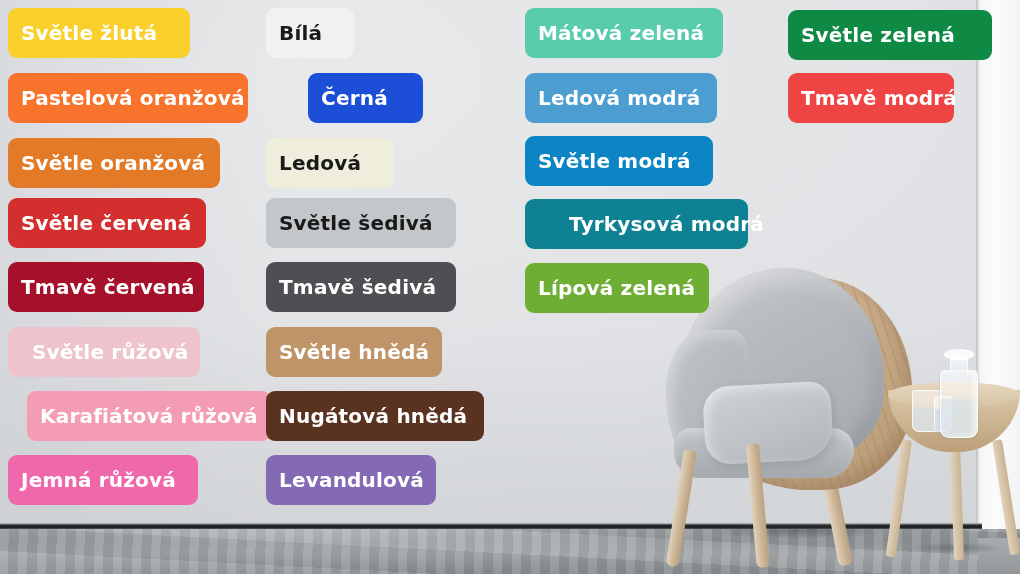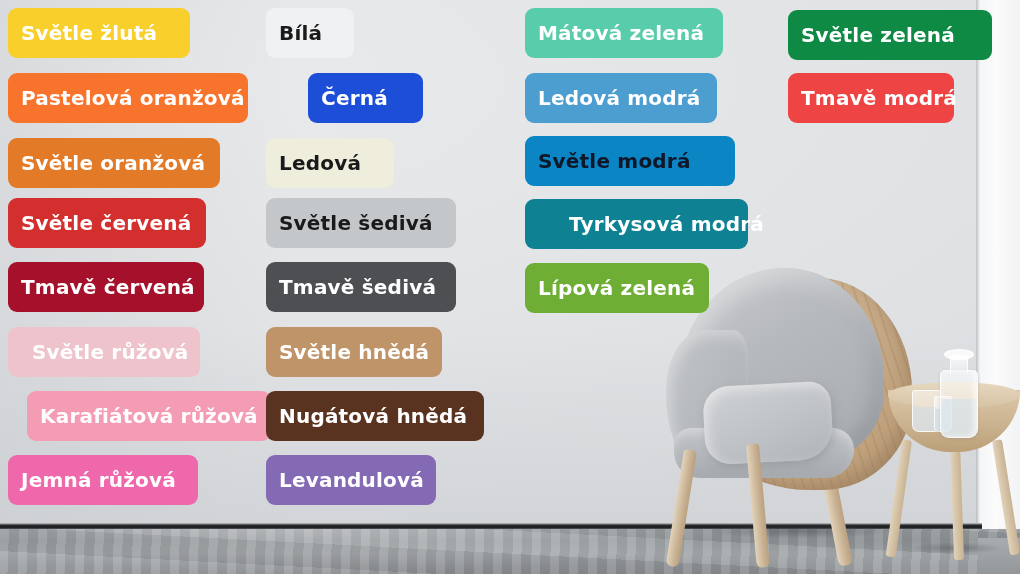--- a/index.html
+++ b/index.html
@@ -229,20 +229,20 @@
       <div class="swatch" style="left: 266px; top: 8px; width: 88px; background: rgb(239, 241, 243); color: rgb(26, 26, 26);">Bílá</div>
       <div class="swatch" style="left: 266px; top: 73px; width: 115px; background: #1d4ed8; color: rgb(255, 255, 255); margin-left: 42px;">Černá</div>
       <div class="swatch" style="left: 266px; top: 138px; width: 128px; background: rgb(239, 237, 220); color: rgb(26, 26, 26);">Ledová</div>
       <div class="swatch" style="left: 266px; top: 198px; width: 190px; background: rgb(195, 199, 202); color: rgb(26, 26, 26);">Světle šedivá</div>
       <div class="swatch" style="left: 266px; top: 262px; width: 190px; background: rgb(77, 79, 82); color: rgb(255, 255, 255);">Tmavě šedivá</div>
       <div class="swatch" style="left: 266px; top: 327px; width: 176px; background: rgb(191, 148, 104); color: rgb(255, 255, 255);">Světle hnědá</div>
       <div class="swatch" style="left: 266px; top: 391px; width: 218px; background: rgb(89, 51, 31); color: rgb(255, 255, 255);">Nugátová hnědá</div>
       <div class="swatch" style="left: 266px; top: 455px; width: 170px; background: rgb(132, 105, 180); color: rgb(255, 255, 255);">Levandulová</div>
       <div class="swatch" style="left: 525px; top: 8px; width: 198px; background: rgb(89, 205, 171); color: rgb(255, 255, 255);">Mátová zelená</div>
       <div class="swatch" style="left: 525px; top: 73px; width: 192px; background: rgb(76, 158, 209); color: rgb(255, 255, 255);">Ledová modrá</div>
-      <div class="swatch" style="left: 525px; top: 136px; width: 210px; background: rgb(11, 133, 196); color: #0f172a;">Světle modrá</div>
+      <div class="swatch" style="left: 525px; top: 136px; width: 188px; background: rgb(11, 133, 196); color: #ffffff;">Světle modrá</div>
       <div class="swatch" style="left: 525px; top: 199px; width: 223px; background: rgb(14, 130, 147); color: rgb(255, 255, 255); padding-left: 44px;">Tyrkysová modrá</div>
       <div class="swatch" style="left: 525px; top: 263px; width: 184px; background: rgb(111, 174, 52); color: rgb(255, 255, 255);">Lípová zelená</div>
       <div class="swatch" style="left: 788px; top: 10px; width: 204px; background: rgb(15, 138, 69); color: rgb(255, 255, 255);">Světle zelená</div>
       <div class="swatch" style="left: 788px; top: 73px; width: 166px; background: #ef4444; color: rgb(255, 255, 255);">Tmavě modrá</div>
     </div>
 
 </div>
 
 </body></html>

